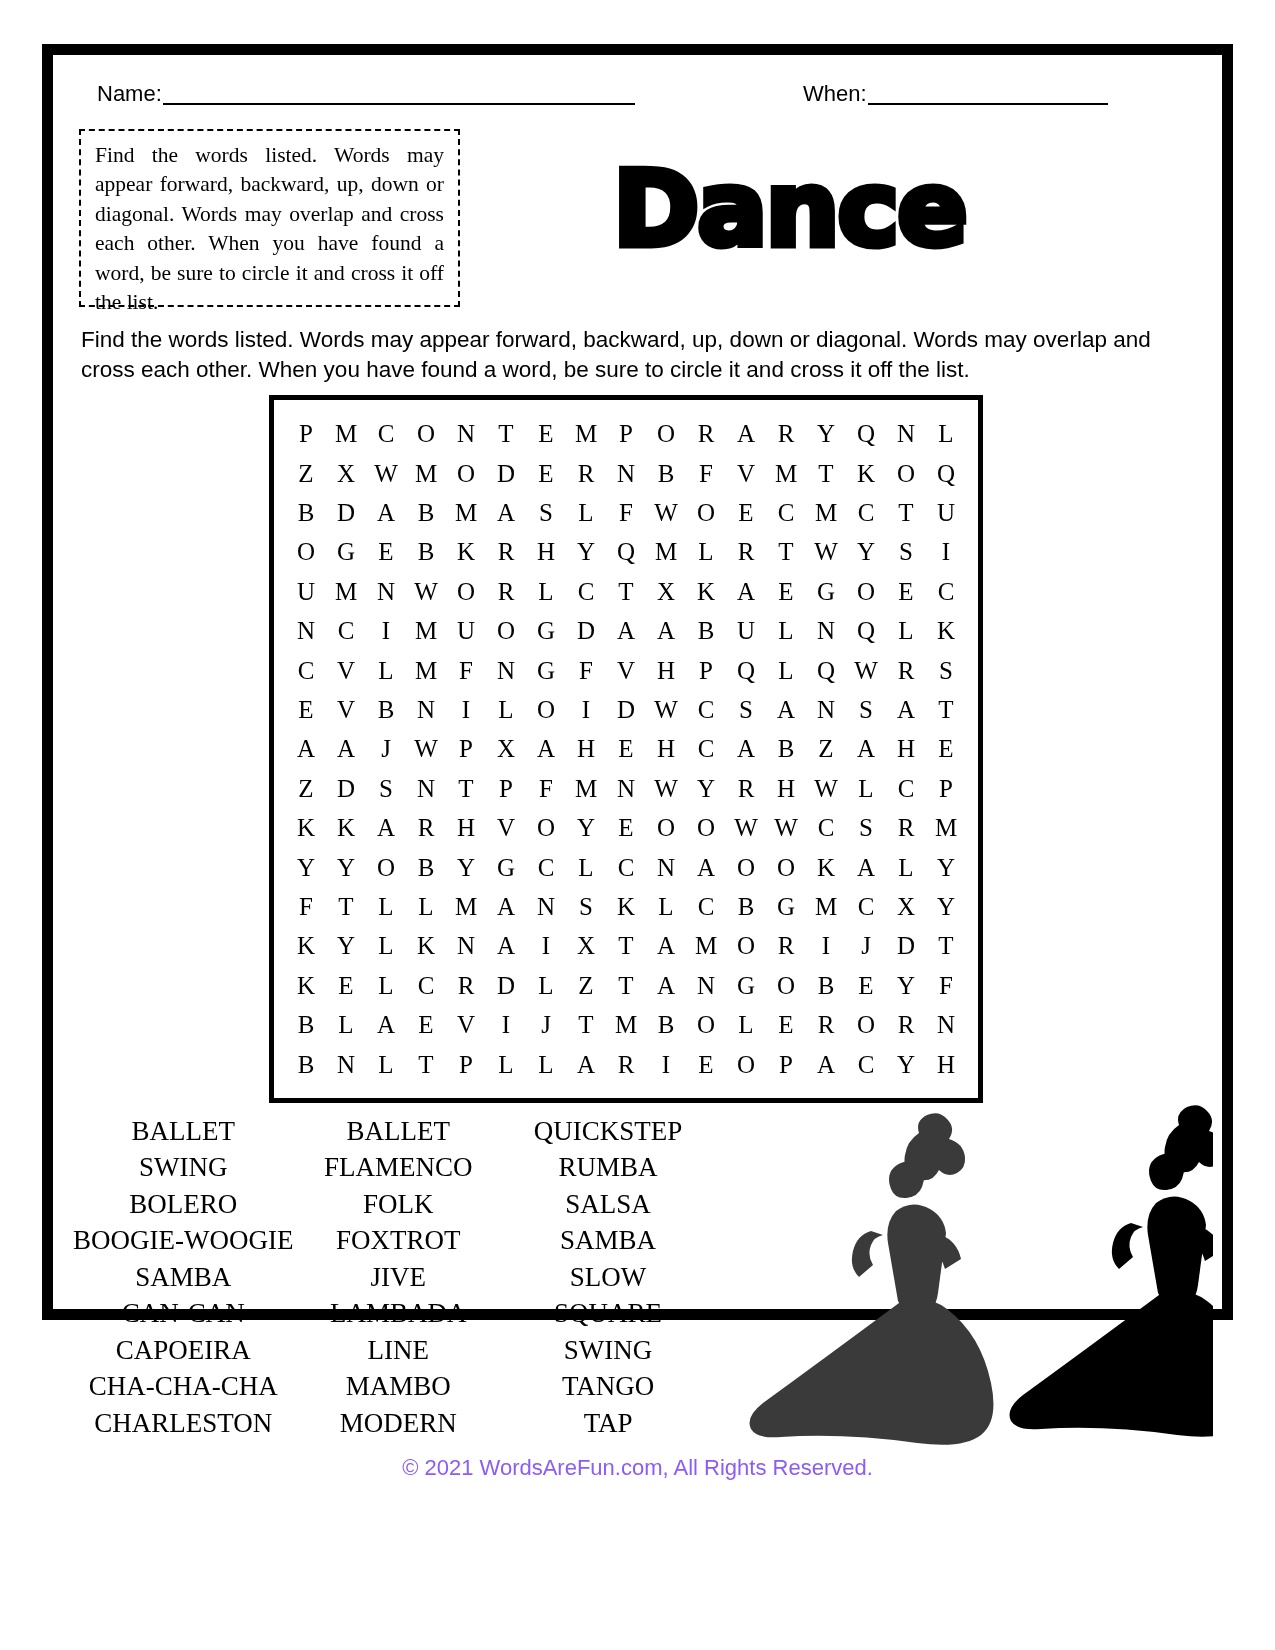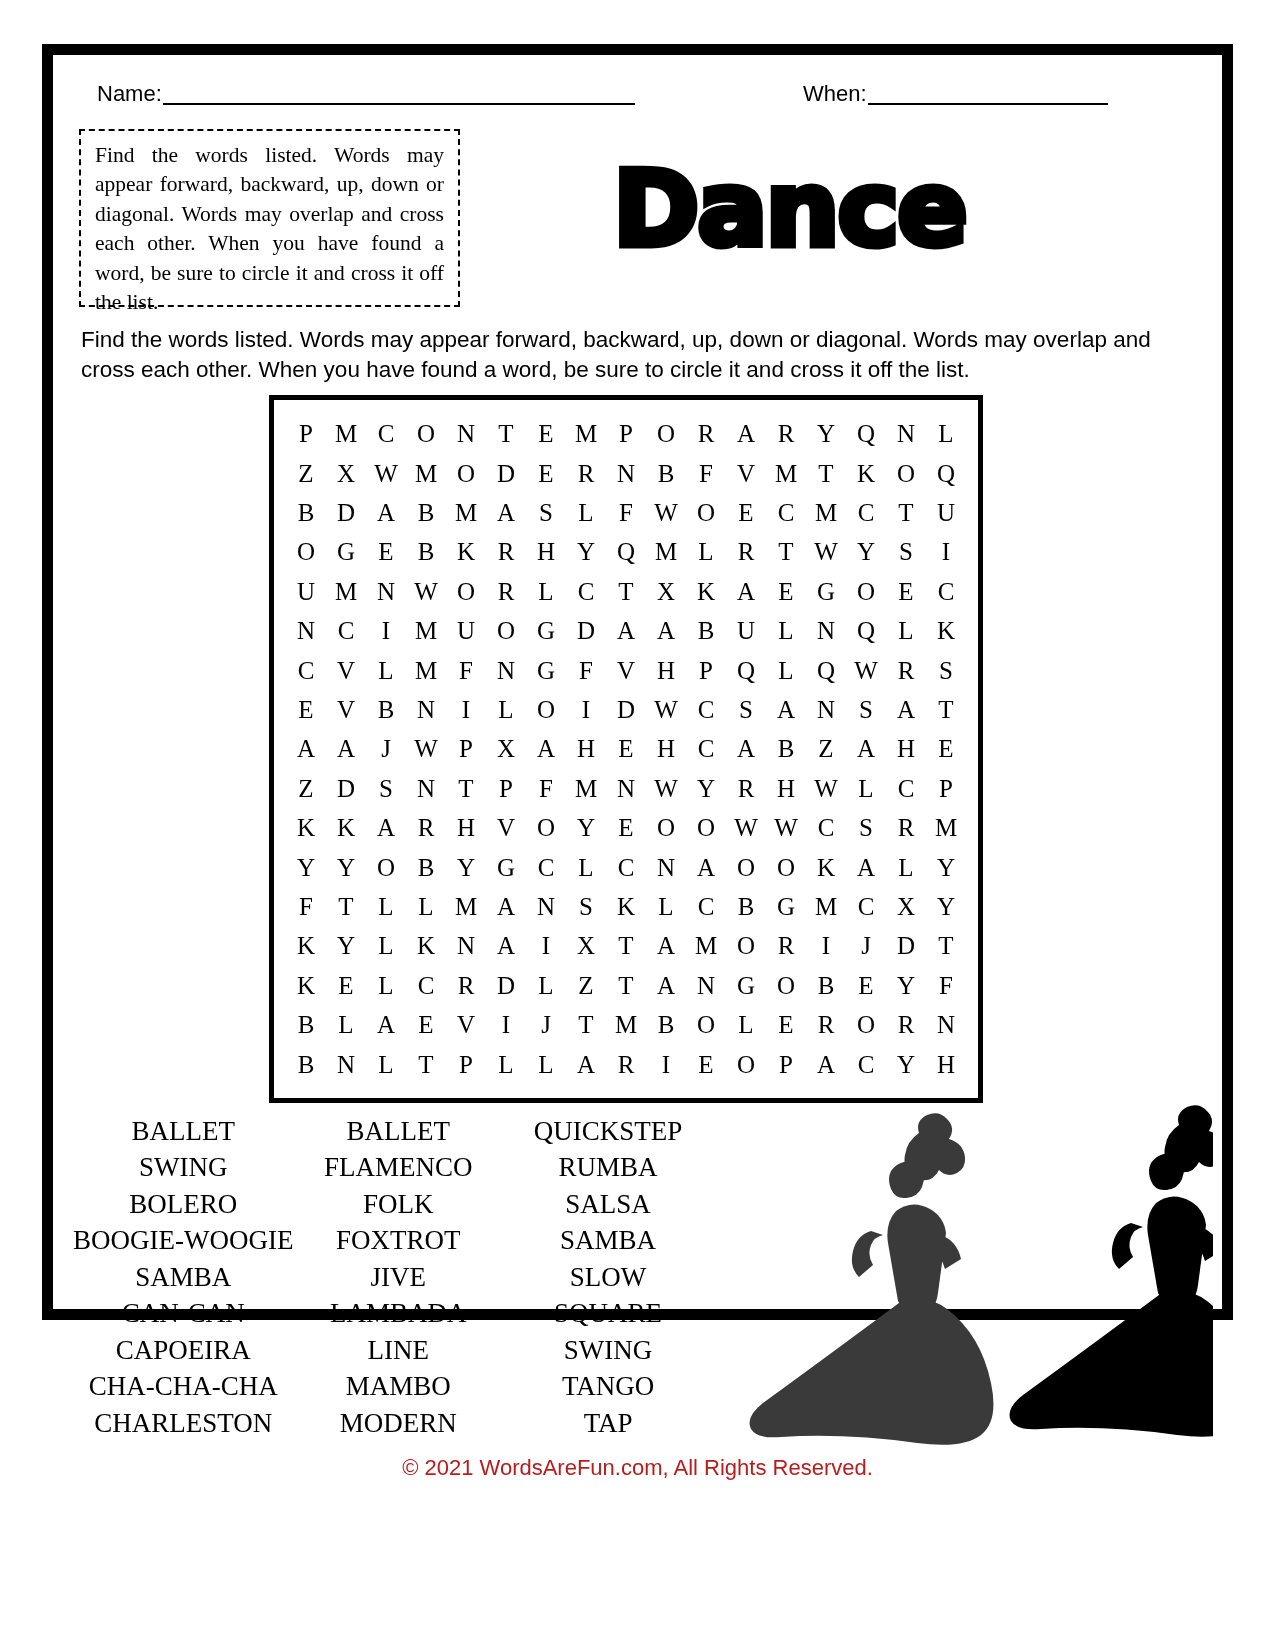--- a/index.html
+++ b/index.html
@@ -164,21 +164,21 @@
 
   
   .footer {
     position: absolute;
     left: 0;
     right: 0;
     top: 1400px;
     text-align: center;
     font-family: "Liberation Sans", sans-serif;
     font-size: 22px;
-    color: #b91c1c;
+    color: #8b5cf6;
   }
 </style>
 </head>
 <body>
 
 <div class="page-frame">
   <div class="page-inner">
 
     <div class="namedate">
       <div class="field field-name">

